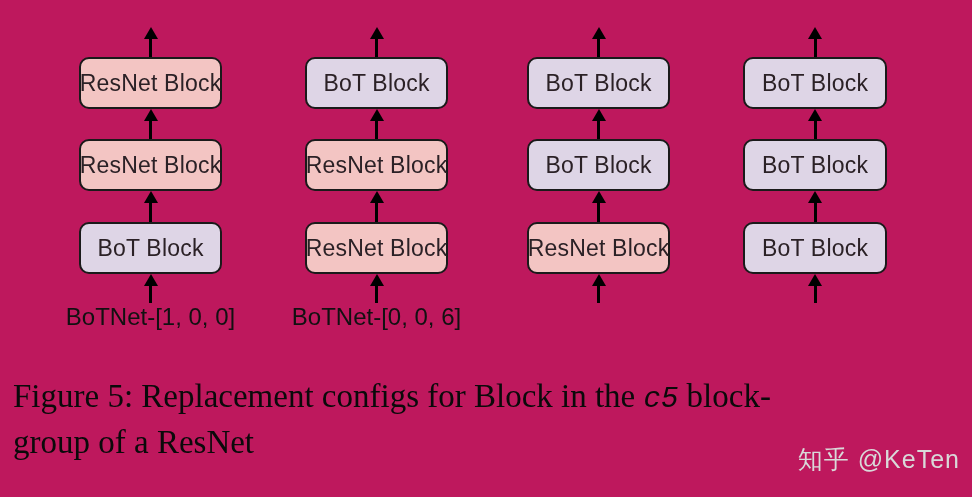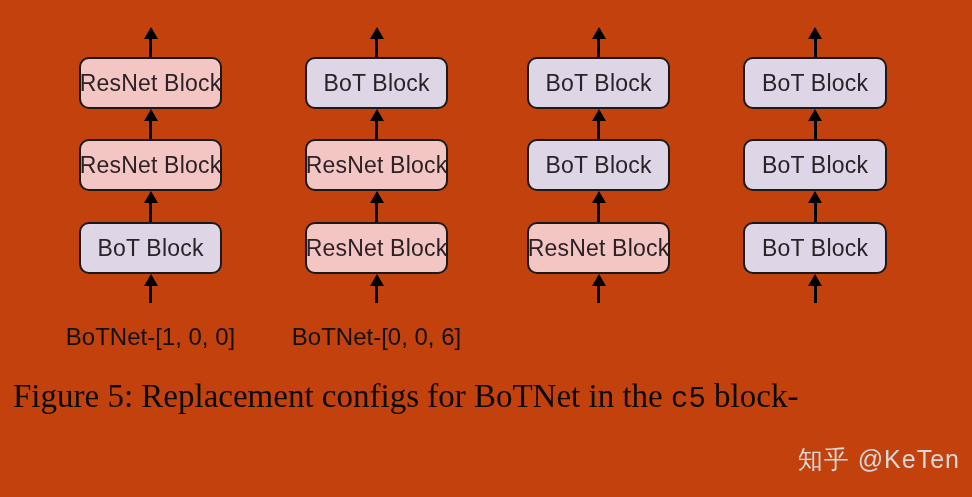--- a/index.html
+++ b/index.html
@@ -1,20 +1,20 @@
 <!DOCTYPE html>
 <html><head>
 <meta charset="utf-8">
 <style>
   html, body { margin: 0; padding: 0; background: #ffffff; }
   .canvas {
     position: relative;
     width: 972px;
     height: 497px;
-    background: #c2410c;
+    background: #be185d;
     overflow: hidden;
     font-family: "Liberation Sans", sans-serif;
   }
   .diagram {
     position: absolute;
     top: 27px;
     left: 0;
     width: 972px;
     height: 310px;
   }
@@ -53,38 +53,39 @@
     border-right: 7px solid transparent;
     border-bottom: 12px solid #000000;
   }
   .arrow .stem {
     width: 3px;
     flex: 1;
     background: #000000;
     margin-top: -1px;
   }
   .collabel {
-    margin-top: 20px;
+    margin-top: 0;
     font-size: 24px;
     color: #111111;
     white-space: nowrap;
   }
   .caption {
     position: absolute;
     left: 13px;
     top: 375px;
     width: 952px;
     font-family: "Liberation Serif", serif;
     font-size: 33px;
     line-height: 43px;
     color: #0a0a0a;
   }
   .caption .code {
     font-family: "Liberation Mono", monospace;
     font-size: 29px;
+    font-style: italic;
   }
   .watermark {
     position: absolute;
     top: 443px;
     right: 12px;
     font-size: 25px;
     color: #d9d9d9;
     letter-spacing: 1px;
     white-space: nowrap;
   }
@@ -205,17 +206,18 @@
         </div>
       <div class="arrow short">
           <span class="head"></span>
           <span class="stem"></span>
         </div>
     </div>
 
   </div>
 
   <div class="caption">
-    <div><span>Figure 5: Replacement configs for BoTNet in the </span><span class="code">c5</span><span> block-</span></div>
+    <div><span>Figure 5: Replacement configs for Block in the </span><span class="code">c5</span><span> block-</span></div>
+    <div>group of a ResNet</div>
   </div>
 
   <div class="watermark" style="color: rgb(217, 217, 217);">知乎 @KeTen</div>
 </div>
 
 </body></html>

